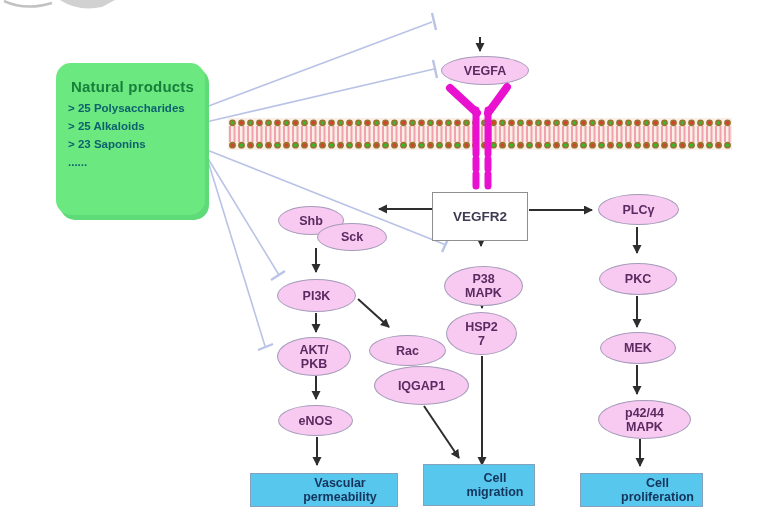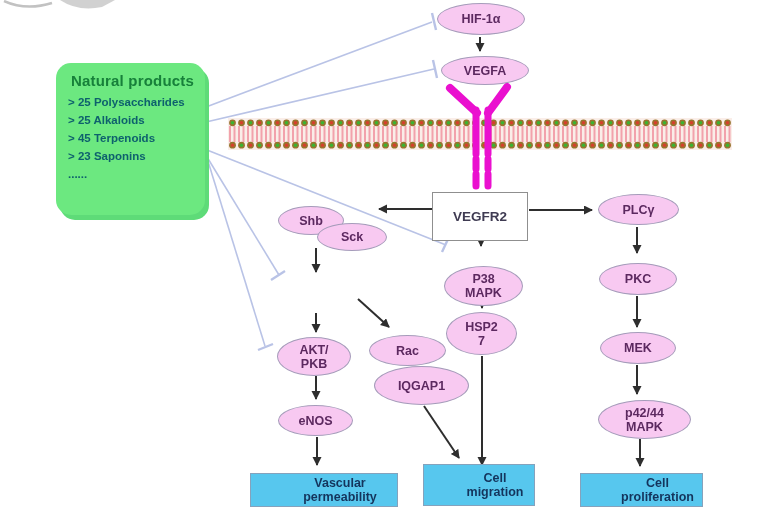--- a/index.html
+++ b/index.html
@@ -37,21 +37,21 @@
     position:absolute;background:var(--outcome-fill);border:1.5px solid var(--outcome-border);
     color:var(--outcome-text);font-weight:bold;font-size:12.5px;
     display:flex;align-items:center;justify-content:center;box-sizing:border-box;
     text-align:center;
     padding-left:32px;
   }
   #np-panel{
     position:absolute;left:56px;top:63px;width:149px;height:152px;
     background:var(--panel-fill);border-radius:15px;
     box-shadow:4px 5px 0 var(--panel-shadow);
-    box-sizing:border-box;padding:9px 8px 0 12px;
+    box-sizing:border-box;padding:15px 8px 0 12px;
   }
   #np-title{
     color:var(--panel-title);font-weight:bold;font-size:15px;text-align:center;
     margin:0 0 4px 0;letter-spacing:.2px;
   }
   .np-item{
     color:var(--panel-item);font-weight:bold;font-size:11.5px;line-height:18px;
     white-space:nowrap;
   }
 </style>
@@ -134,33 +134,32 @@
       <line class="arr" x1="637" y1="296" x2="637" y2="327" marker-end="url(#head)"></line>
       <line class="arr" x1="637" y1="365" x2="637" y2="394" marker-end="url(#head)"></line>
       <line class="arr" x1="640" y1="439" x2="640" y2="466" marker-end="url(#head)"></line>
     </g>
   </svg>
 
   <div id="np-panel">
     <div id="np-title">Natural products</div>
     <div class="np-item">&gt; 25 Polysaccharides</div>
     <div class="np-item">&gt; 25 Alkaloids</div>
-    <div class="np-item">&gt; 45 Terpenoids</div>
     <div class="np-item">&gt; 23 Saponins</div>
     <div class="np-item">......</div>
   </div>
 
-  <div class="node" style="left:437px;top:3px;width:88px;height:32px;">HIF-1α</div>
 
   <div class="node" style="left:441px;top:56px;width:88px;height:29px;">VEGFA</div>
 
   <div class="node" style="left:278px;top:206px;width:66px;height:29px;">Shb</div>
 
   <div class="node" style="left:317px;top:223px;width:70px;height:28px;">Sck</div>
 
+  <div class="node" style="left:277px;top:279px;width:79px;height:33px;">PI3K</div>
 
   <div class="node" style="left:277px;top:337px;width:74px;height:39px;justify-content:center;">
     <span>AKT/</span>
     <span>PKB</span>
   </div>
 
   <div class="node" style="left:278px;top:405px;width:75px;height:31px;">eNOS</div>
 
   <div class="node" style="left:369px;top:335px;width:77px;height:31px;">Rac</div>
 

